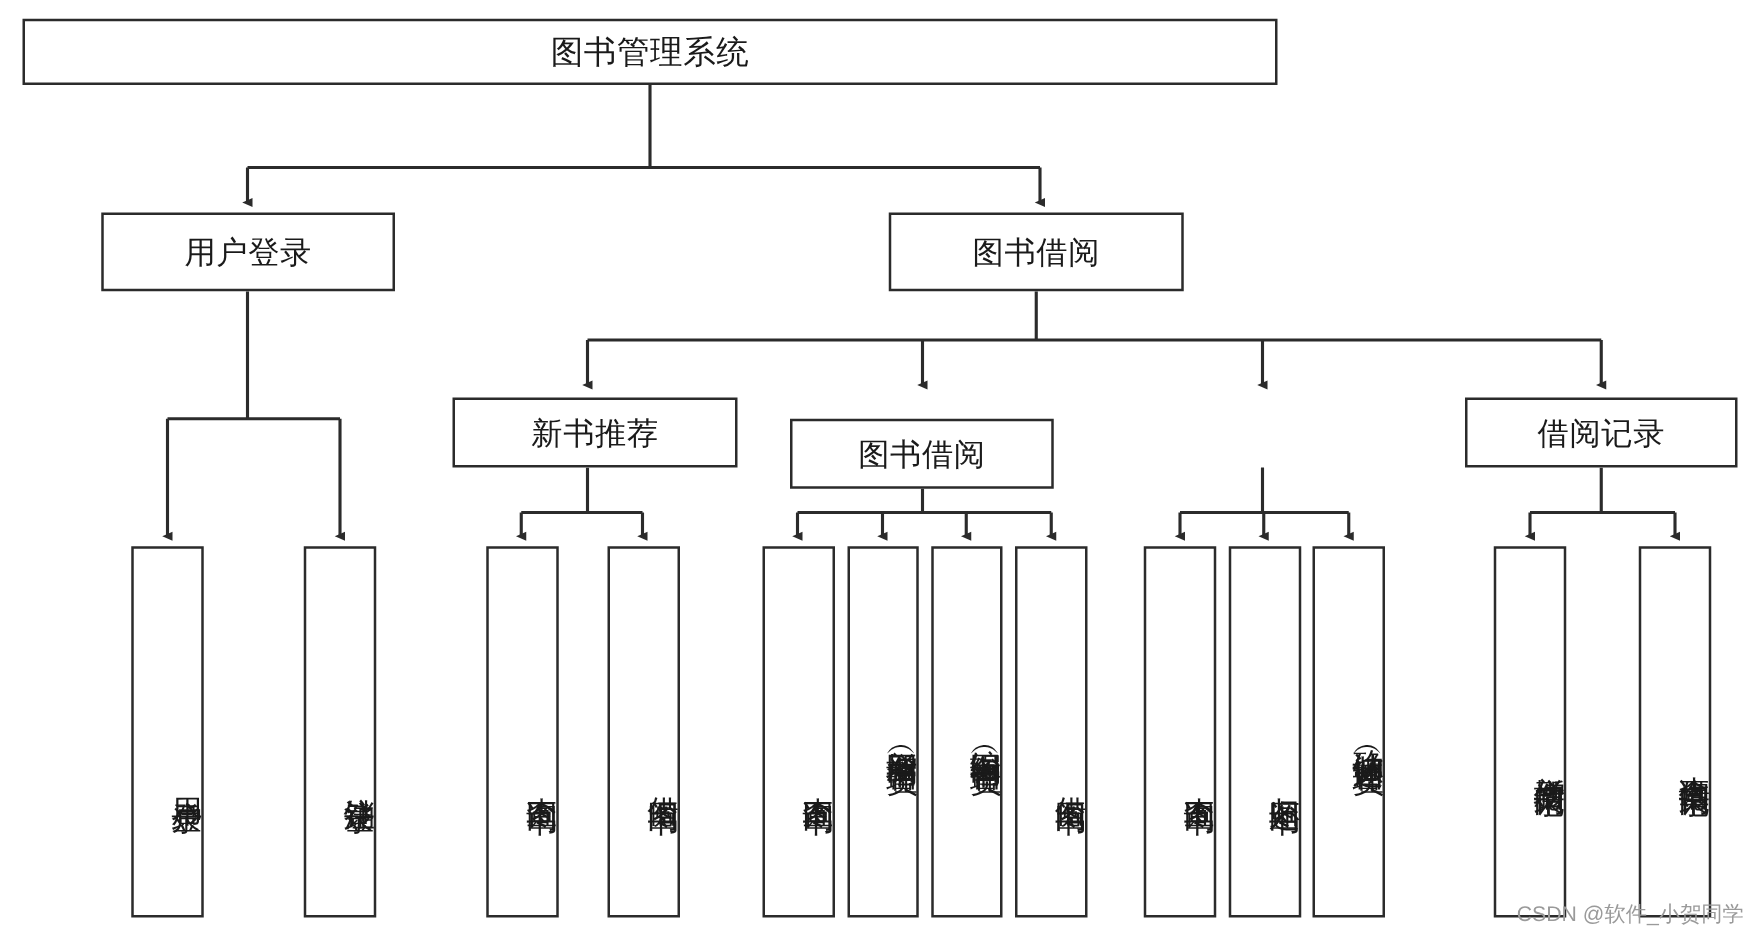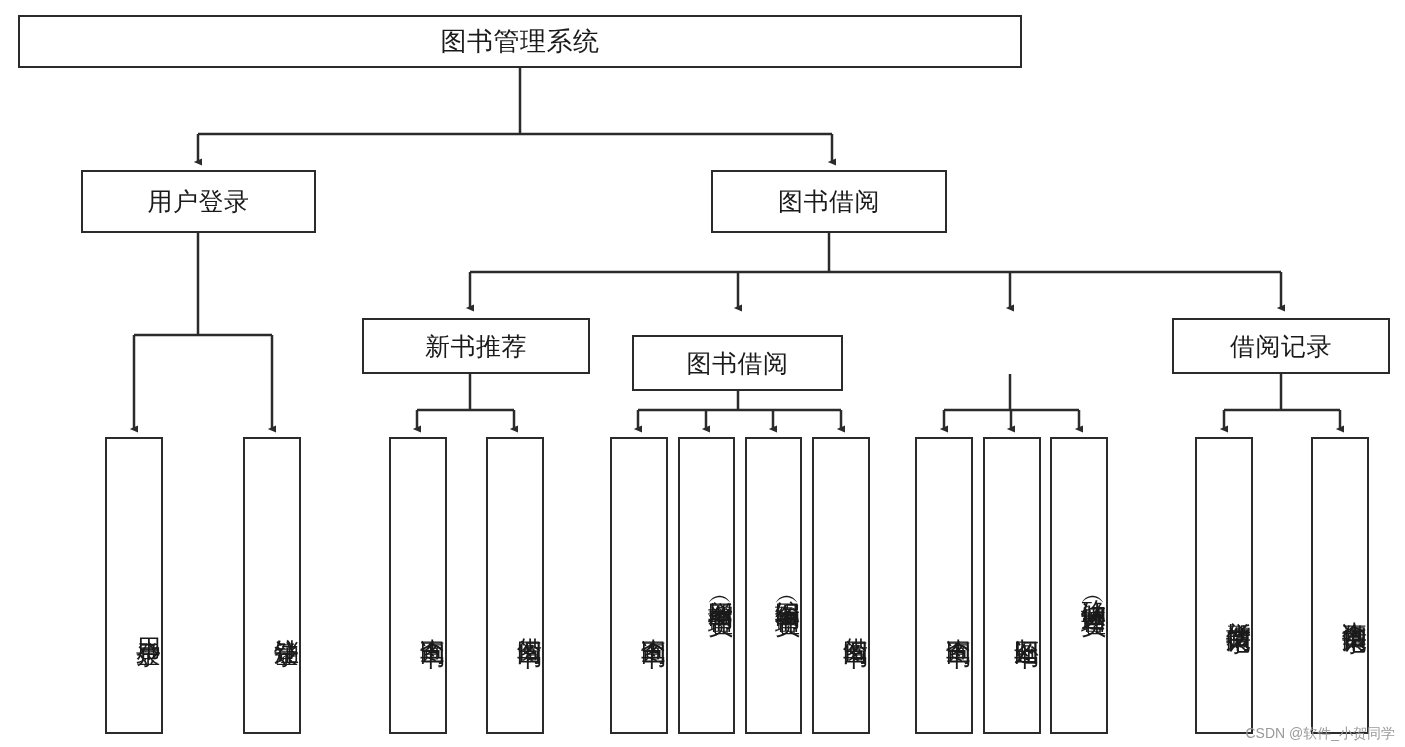--- a/index.html
+++ b/index.html
@@ -53,21 +53,21 @@
     line-height: 1;
     white-space: nowrap;
   }
   .node-box.root {
     font-size: 26px;
   }
   .watermark {
     position: absolute;
     right: 10px;
     bottom: 4px;
-    font-size: 14px;
+    font-size: 17px;
     color: #9a9a9a;
     white-space: nowrap;
     pointer-events: none;
   }
 </style>
 </head>
 <body>
 
 <div id="diagram-root">
 

